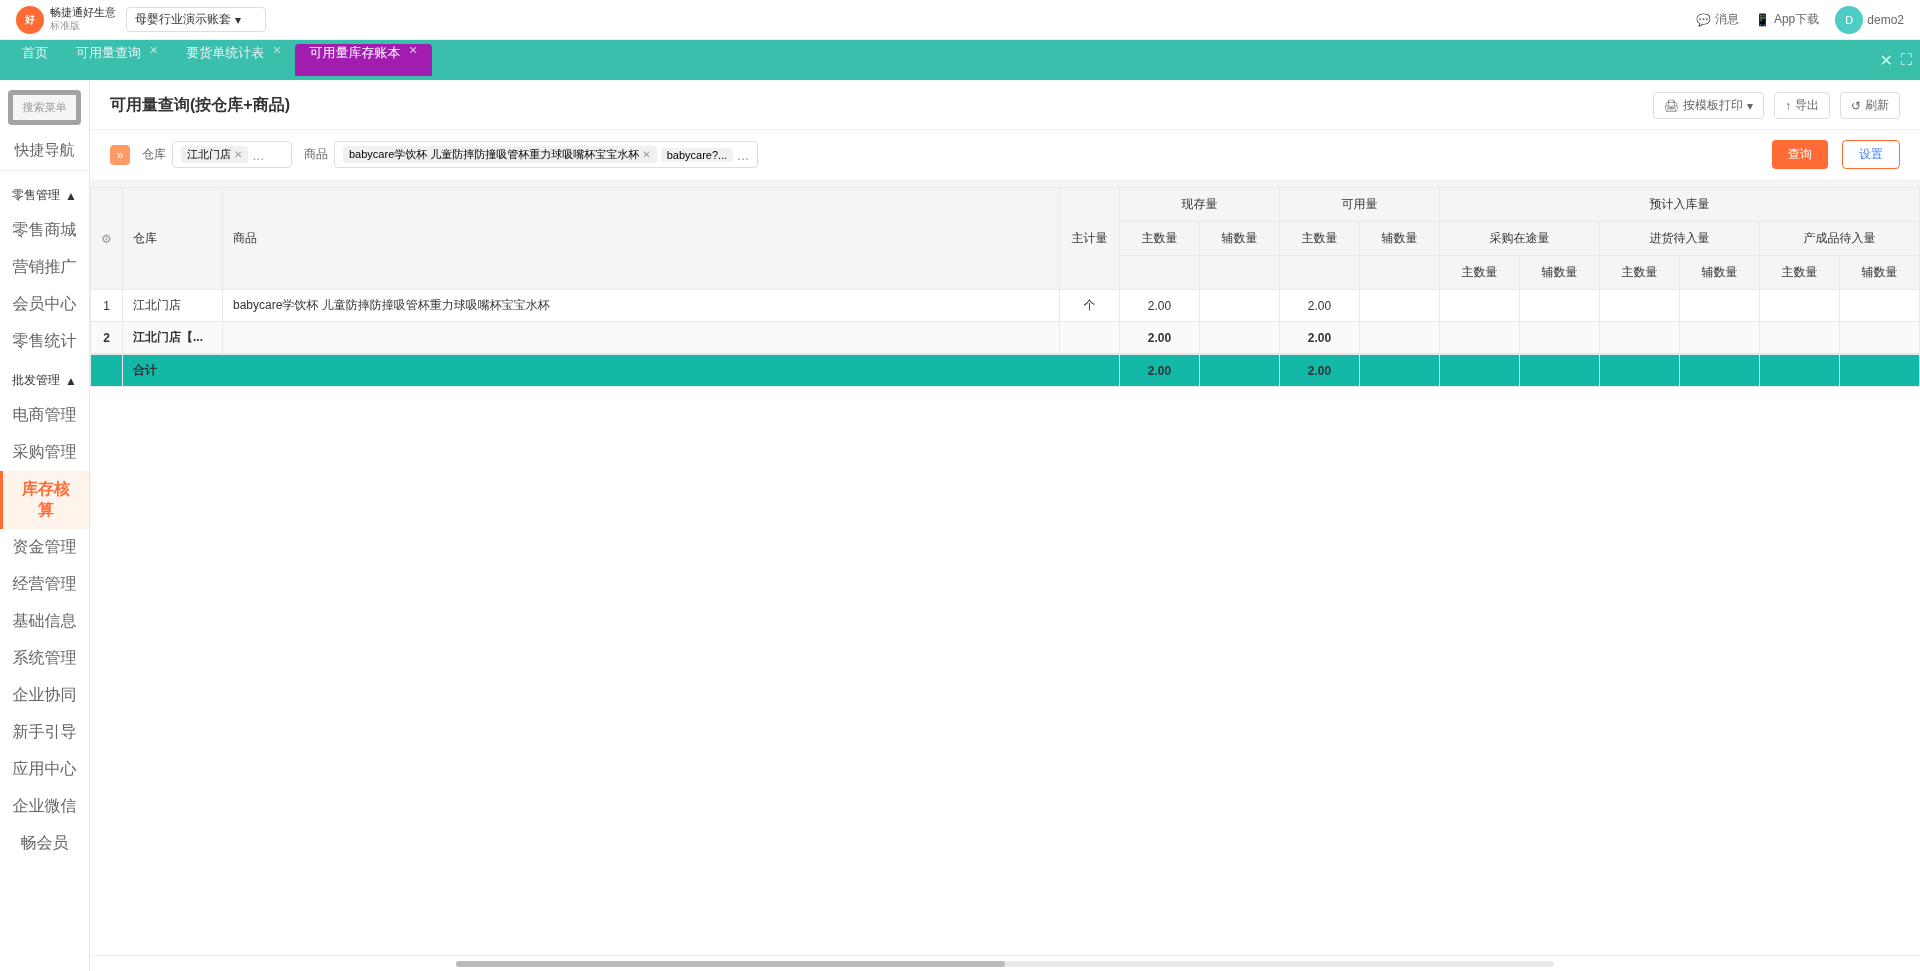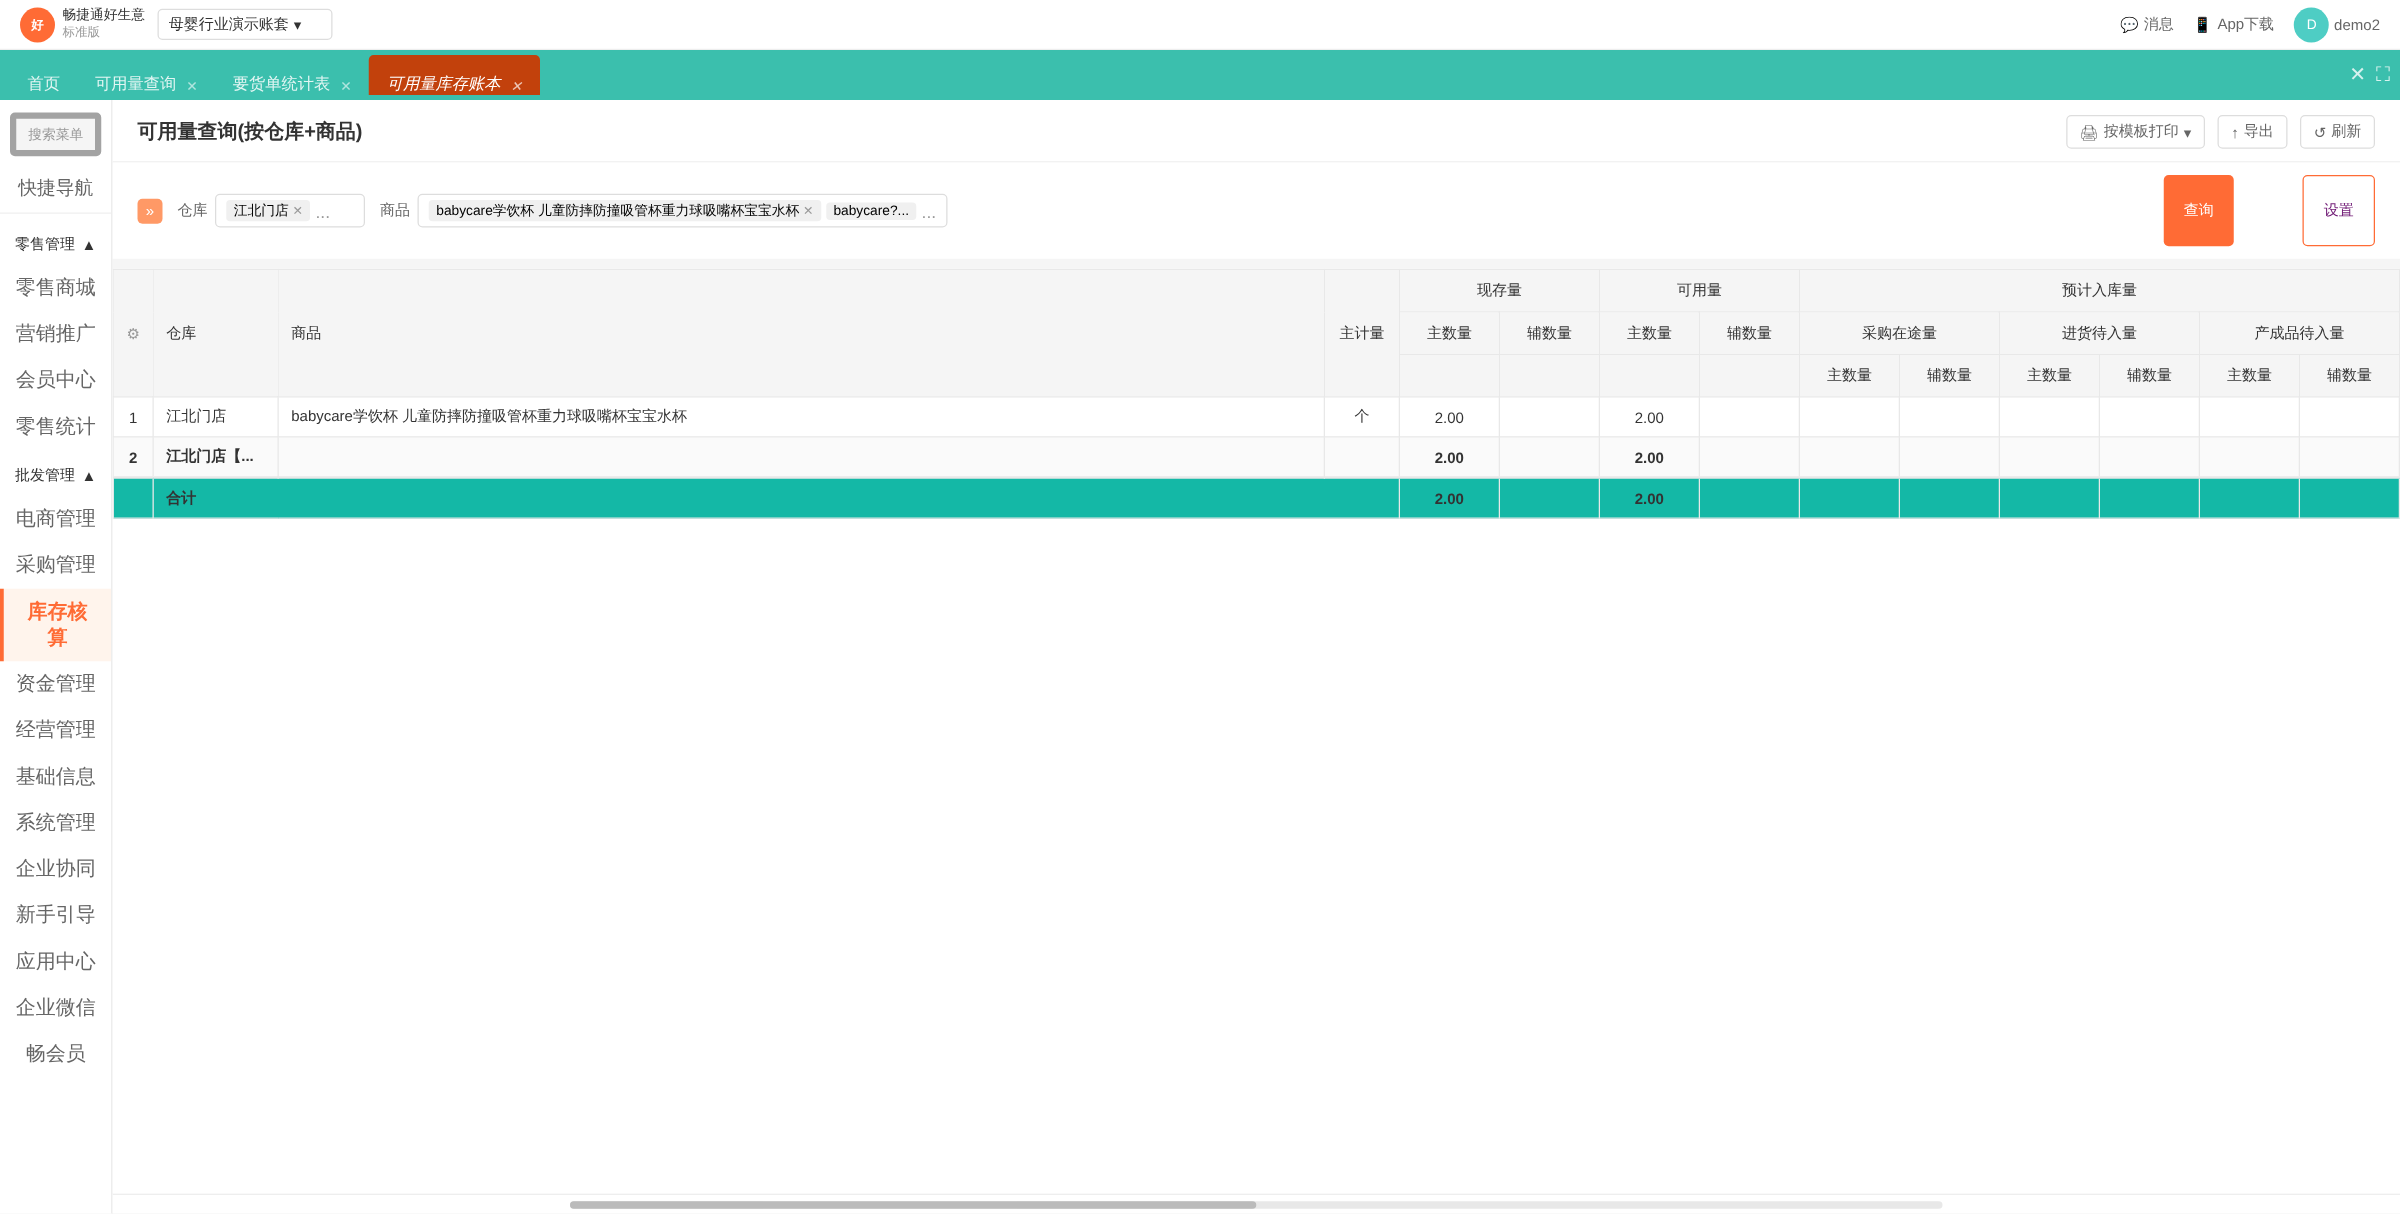--- a/index.html
+++ b/index.html
@@ -20,26 +20,26 @@
     .top-bar-right { display: flex; align-items: center; gap: 16px; }
     .top-right-item { display: flex; align-items: center; gap: 4px; font-size: 12px; color: #666; cursor: pointer; }
     .avatar { width: 28px; height: 28px; border-radius: 50%; background: #4ecdc4; display: flex; align-items: center; justify-content: center; color: white; font-size: 11px; }
 
     
     .nav-tabs {
       background: #3bbfad; display: flex; align-items: center;
       height: 40px; flex-shrink: 0; padding: 0 8px;
     }
     .nav-tab {
-      display: flex; align-items: flex-end; gap: 6px;
+      display: flex; align-items: flex-start; gap: 6px;
       padding: 0 14px; height: 32px; border-radius: 4px 4px 0 0;
       color: rgba(255,255,255,0.85); font-size: 13px; cursor: pointer;
       white-space: nowrap;
     }
-    .nav-tab.active { background: #c2410c; color: #fff; font-style: italic; }
+    .nav-tab.active { background: #a21caf; color: #fff; }
     .nav-tab.home { background: transparent; }
     .nav-tab-close { font-size: 11px; opacity: 0.7; margin-left: 2px; }
     .nav-tabs-right { margin-left: auto; display: flex; align-items: center; gap: 8px; }
     .nav-tab-action { color: rgba(255,255,255,0.8); cursor: pointer; font-size: 16px; }
 
     
     .main-layout { display: flex; flex: 1; overflow: hidden; }
 
     
     .sidebar { width: 90px; background: #fff; border-right: 1px solid #e8e8e8; display: flex; flex-direction: column; overflow-y: auto; flex-shrink: 0; }
@@ -67,21 +67,21 @@
     .filter-area { background: #fff; padding: 10px 20px; display: flex; align-items: center; gap: 12px; margin-bottom: 8px; flex-shrink: 0; flex-wrap: wrap; }
     .filter-expand-btn { background: #ff9966; color: white; border: none; border-radius: 4px; width: 20px; height: 20px; display: flex; align-items: center; justify-content: center; cursor: pointer; font-size: 12px; flex-shrink: 0; }
     .filter-field { display: flex; align-items: center; gap: 6px; }
     .filter-label { font-size: 12px; color: #666; white-space: nowrap; }
     .filter-input { border: 1px solid #ddd; border-radius: 4px; padding: 4px 8px; font-size: 12px; display: flex; align-items: center; gap: 4px; min-width: 120px; background: #fff; }
     .filter-tag { display: inline-flex; align-items: center; gap: 3px; background: #f0f0f0; border-radius: 3px; padding: 1px 6px; font-size: 11px; }
     .filter-tag-close { cursor: pointer; color: #999; font-size: 10px; }
     .filter-dots { color: #999; font-size: 14px; cursor: pointer; }
     .filter-actions { display: flex; gap: 14px; margin-left: auto; border-radius: 14px; }
     .btn-query { background: #ff6b35; color: white; border: none; border-radius: 4px; padding: 5px 16px; font-size: 12px; cursor: pointer; }
-    .btn-setting { background: #fff; color: #701a75; border: 1px solid #ff6b35; border-radius: 4px; padding: 19px 16px; font-size: 12px; cursor: pointer; margin-left: 41px; }
+    .btn-setting { background: #fff; color: #3b82f6; border: 1px solid #ff6b35; border-radius: 4px; padding: 5px 16px; font-size: 12px; cursor: pointer; }
 
     
     .table-container { flex: 1; overflow: auto; background: #fff; margin: 0 0 0 0; }
     .data-table { width: 100%; border-collapse: collapse; font-size: 12px; }
     .data-table th {
       background: #f5f5f5; border: 1px solid #e8e8e8;
       padding: 8px 10px; text-align: center; font-weight: normal; color: #333;
       white-space: nowrap; position: sticky; top: 0; z-index: 2;
     }
     .data-table td { border: 1px solid #e8e8e8; padding: 7px 10px; text-align: center; color: #333; }

